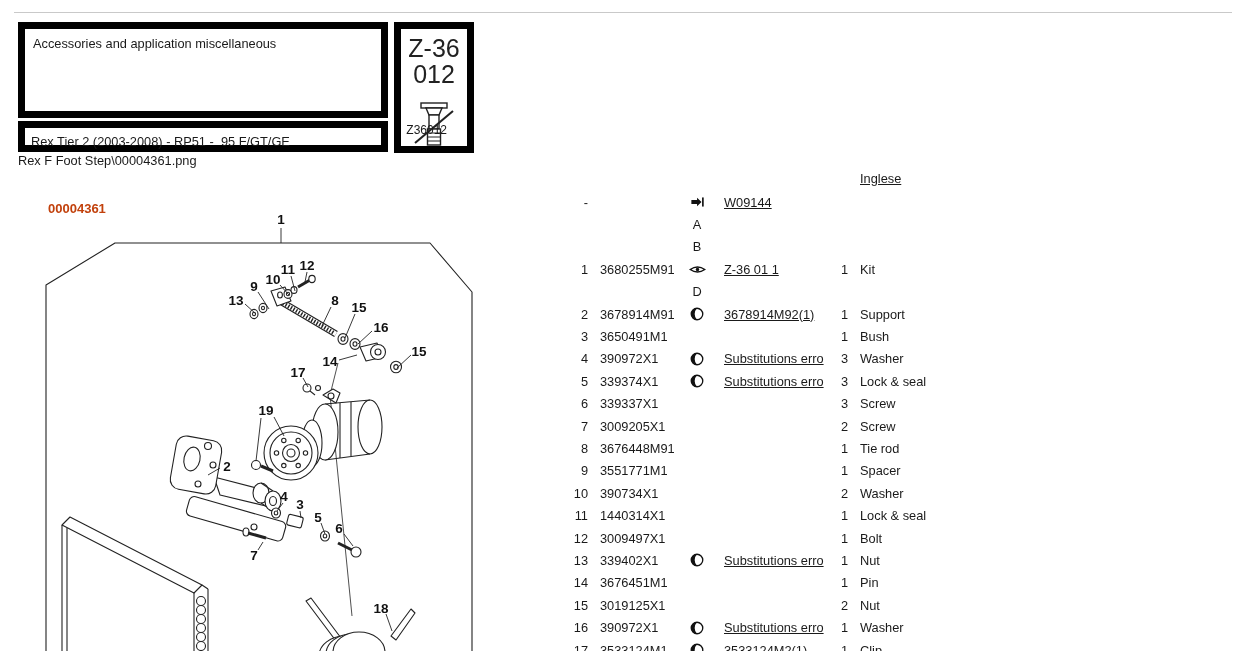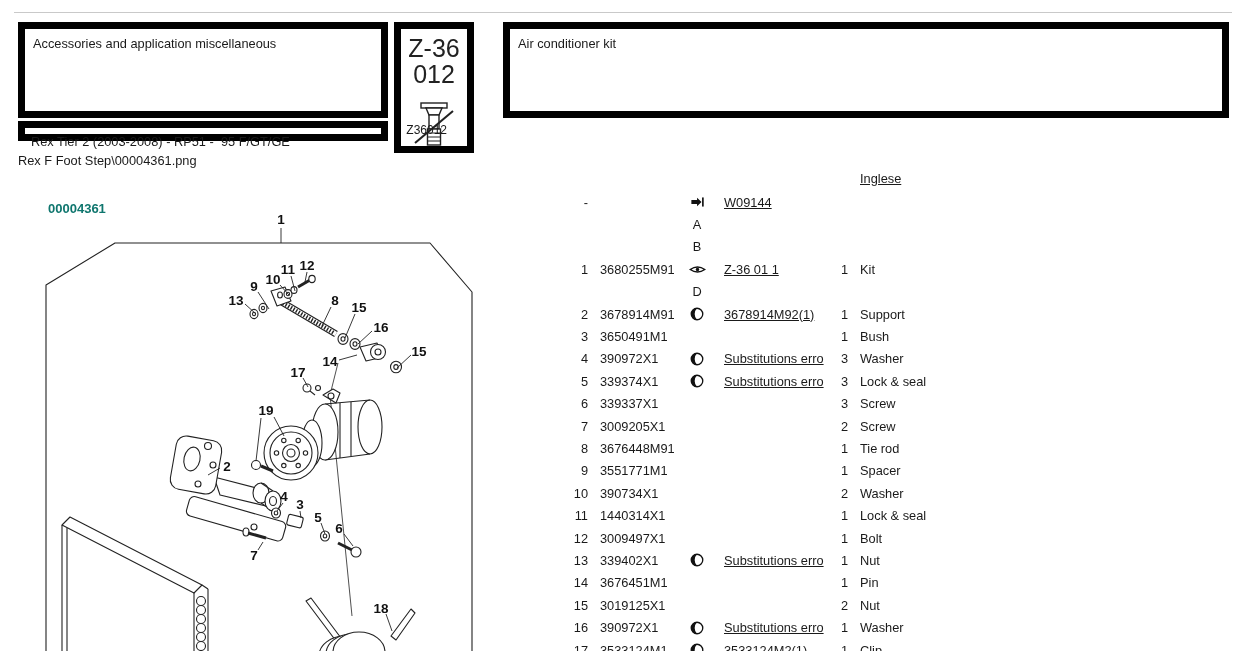--- a/index.html
+++ b/index.html
@@ -1,32 +1,32 @@
 <!DOCTYPE html>
 <html><head>
 <meta charset="utf-8">
 <style>
   html,body{margin:0;padding:0;background:#fff;}
   .page{position:relative;width:1240px;height:651px;background:#ffffff;overflow:hidden;
         font-family:"Liberation Sans",sans-serif;color:#161616;}
   .toprule{position:absolute;left:14px;top:12px;width:1218px;height:1px;background:#c9c9c9;}
   .box{position:absolute;border:7px solid #000000;background:#fff;box-sizing:border-box;}
   .box-desc{left:18px;top:22px;width:370px;height:96px;}
-  .box-model{left:18px;top:121px;width:370px;height:20px;}
+  .box-model{left:18px;top:121px;width:370px;height:31px;}
   .box-code{left:394px;top:22px;width:80px;height:131px;}
   .box-title{left:503px;top:22px;width:726px;height:96px;}
   .box-text{position:absolute;left:8px;top:7px;font-size:12.8px;line-height:15px;color:#1a1a1a;}
   .model-text{position:absolute;left:6px;top:6px;font-size:12.8px;white-space:pre;color:#1a1a1a;}
   .code-line{position:absolute;left:0;width:100%;text-align:center;font-size:25px;line-height:26px;color:#222;}
   .code-l1{top:6px;} .code-l2{top:32px;}
   .code-img-label{position:absolute;right:20px;bottom:9px;font-size:12px;color:#1a1a1a;}
   .bolt-ic{position:absolute;left:12px;top:72px;}
   .filename{position:absolute;left:18px;top:153px;font-size:12.8px;color:#1a1a1a;}
   .lang{position:absolute;left:860px;top:171px;font-size:12.8px;color:#1a1a1a;text-decoration:underline;}
-  .diagram-id{position:absolute;left:48px;top:201px;font-size:13px;font-weight:bold;color:#0f766e;}
+  .diagram-id{position:absolute;left:48px;top:201px;font-size:13px;font-weight:bold;color:#c2410c;}
   .diagram-svg{position:absolute;left:40px;top:195px;}
   .callout{font-family:"Liberation Sans",sans-serif;font-size:13.5px;font-weight:bold;fill:#111;}
   
   .prow{position:absolute;left:560px;width:680px;height:16px;font-size:12.8px;line-height:15px;color:#1a1a1a;}
   .pc{position:absolute;top:0;white-space:pre;}
   .c-ref{left:0;width:28px;text-align:right;}
   .c-part{left:40px;width:86px;}
   .c-ic{left:126px;width:22px;height:15px;display:flex;align-items:center;justify-content:center;}
   .c-sub{left:164px;width:118px;text-decoration:underline;}
   .c-qty{left:260px;width:28px;text-align:right;}
@@ -59,23 +59,20 @@
       <g stroke="#222" stroke-width="1">
         <line x1="14.5" y1="32" x2="27.5" y2="32"></line>
         <line x1="14.5" y1="36" x2="27.5" y2="36"></line>
         <line x1="14.5" y1="40" x2="27.5" y2="40"></line>
       </g>
       <line x1="2" y1="42" x2="40" y2="10" stroke="#222" stroke-width="2"></line>
     </svg>
     <div class="code-img-label">Z36012</div>
   </div>
 
-  <div class="box box-title">
-    <div class="box-text">Air conditioner kit</div>
-  </div>
 
   <div class="filename">Rex F Foot Step\00004361.png</div>
   <div class="lang">Inglese</div>
   <div class="diagram-id">00004361</div>
 
   <svg class="diagram-svg" width="450" height="456" viewBox="0 0 450 456">
     <g fill="none" stroke="#222" stroke-width="1.1" stroke-linejoin="round">
 
       <polyline points="6,456 6,90 75,48 390,48 432,97 432,456"></polyline>
 

